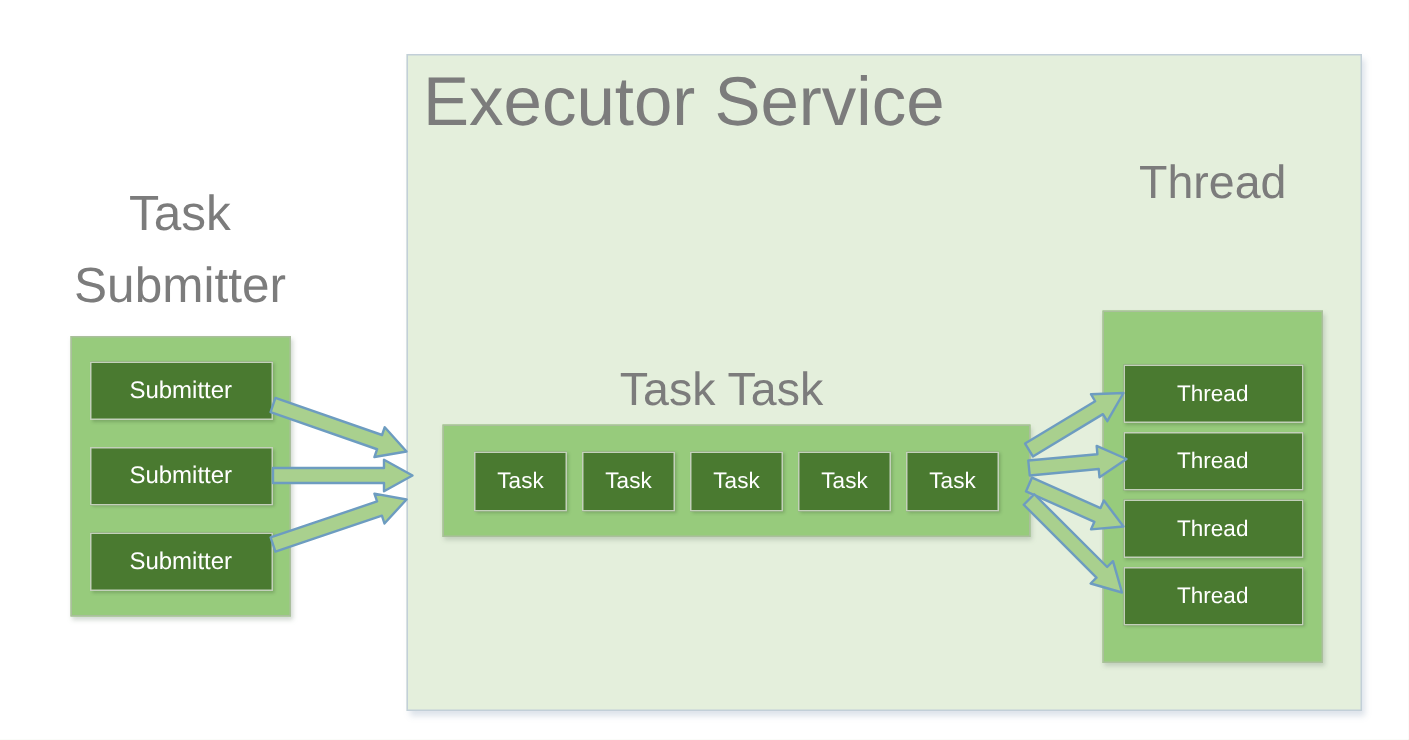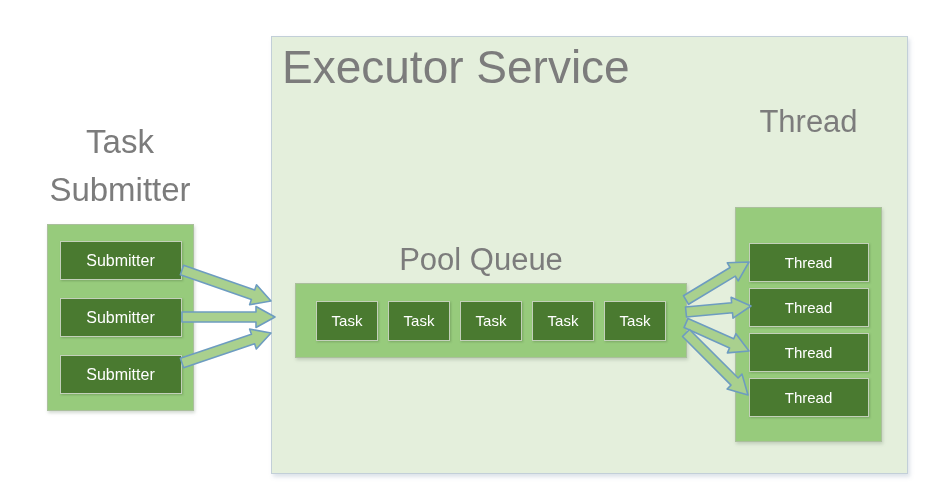--- a/index.html
+++ b/index.html
@@ -97,21 +97,21 @@
     <div>Task</div>
     <div>Submitter</div>
   </div>
 
   <div class="group-box submitters-box">
       <div class="node submitter-node">Submitter</div>
       <div class="node submitter-node">Submitter</div>
       <div class="node submitter-node">Submitter</div>
     </div>
 
-  <div class="big-label queue-label">Pool Queue</div>
+  <div class="big-label queue-label">Task Task</div>
 
   <div class="group-box queue-box">
       <div class="node task-node">Task</div>
       <div class="node task-node">Task</div>
       <div class="node task-node">Task</div>
       <div class="node task-node">Task</div>
       <div class="node task-node">Task</div>
     </div>
 
   <div class="big-label threadpool-label">

